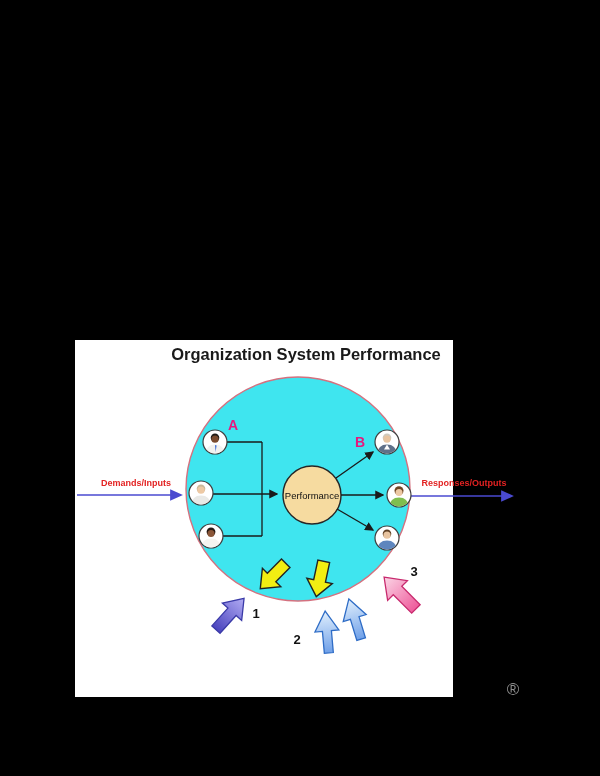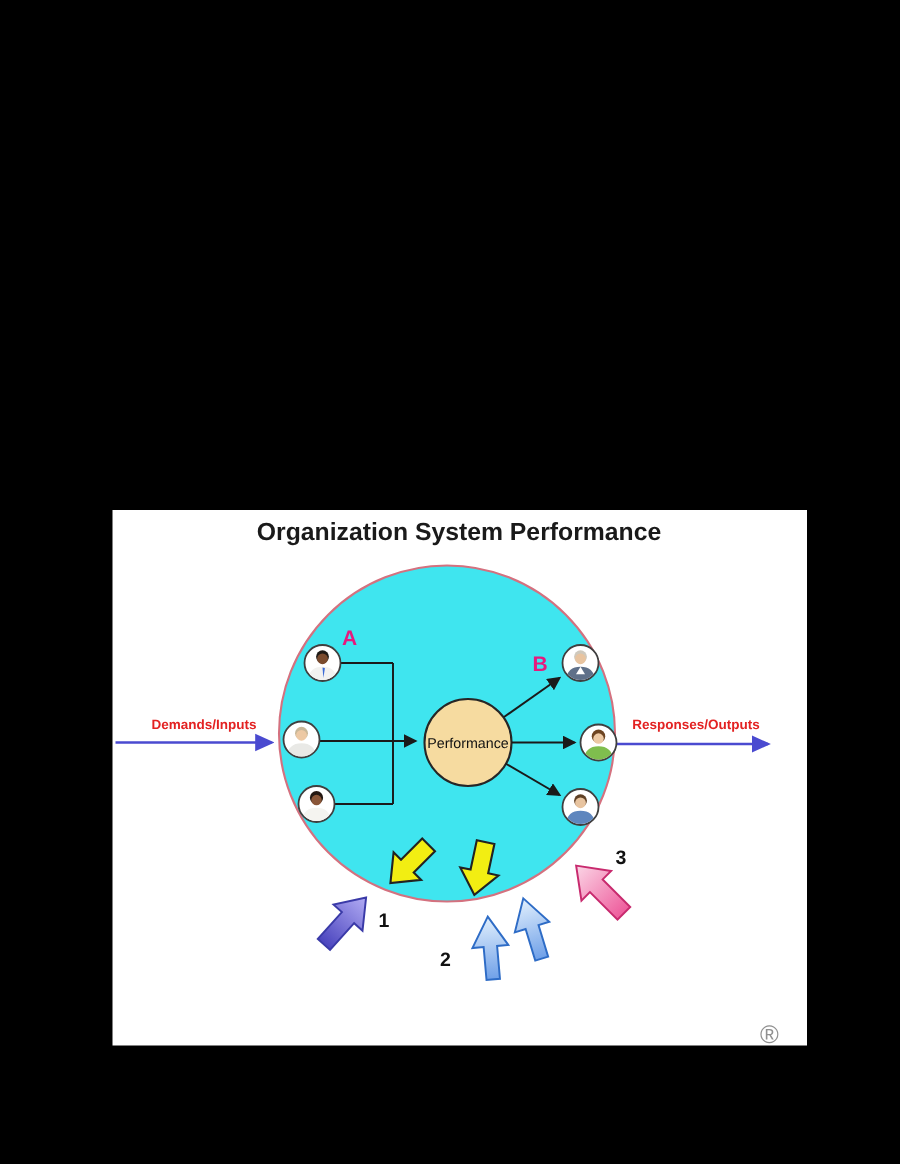--- a/index.html
+++ b/index.html
@@ -1,18 +1,18 @@
 <!DOCTYPE html>
 <html><head>
 <meta charset="utf-8">
 <style>
   html,body{margin:0;padding:0;background:#000;}
   .stage{position:relative;width:600px;height:776px;background:#000;overflow:hidden;
          font-family:"Liberation Sans",sans-serif;}
-  .panel{position:absolute;left:75px;top:340px;width:463px;height:357px;background:#ffffff;}
+  .panel{position:absolute;left:75px;top:340px;width:378px;height:357px;background:#ffffff;}
   .panel svg{position:absolute;left:0;top:0;}
   text{font-family:"Liberation Sans",sans-serif;}
   .title-text{font-size:16.5px;font-weight:bold;fill:#1a1a1a;}
   .flow-text{font-size:9px;font-weight:bold;fill:#e32222;}
   .group-label{font-size:14px;font-weight:bold;fill:#e6197d;}
   .num-label{font-size:13px;font-weight:bold;fill:#111111;}
   .perf-text{font-size:9.5px;fill:#111111;}
   .reg-text{font-size:17px;fill:#909090;}
 </style>
 </head>

